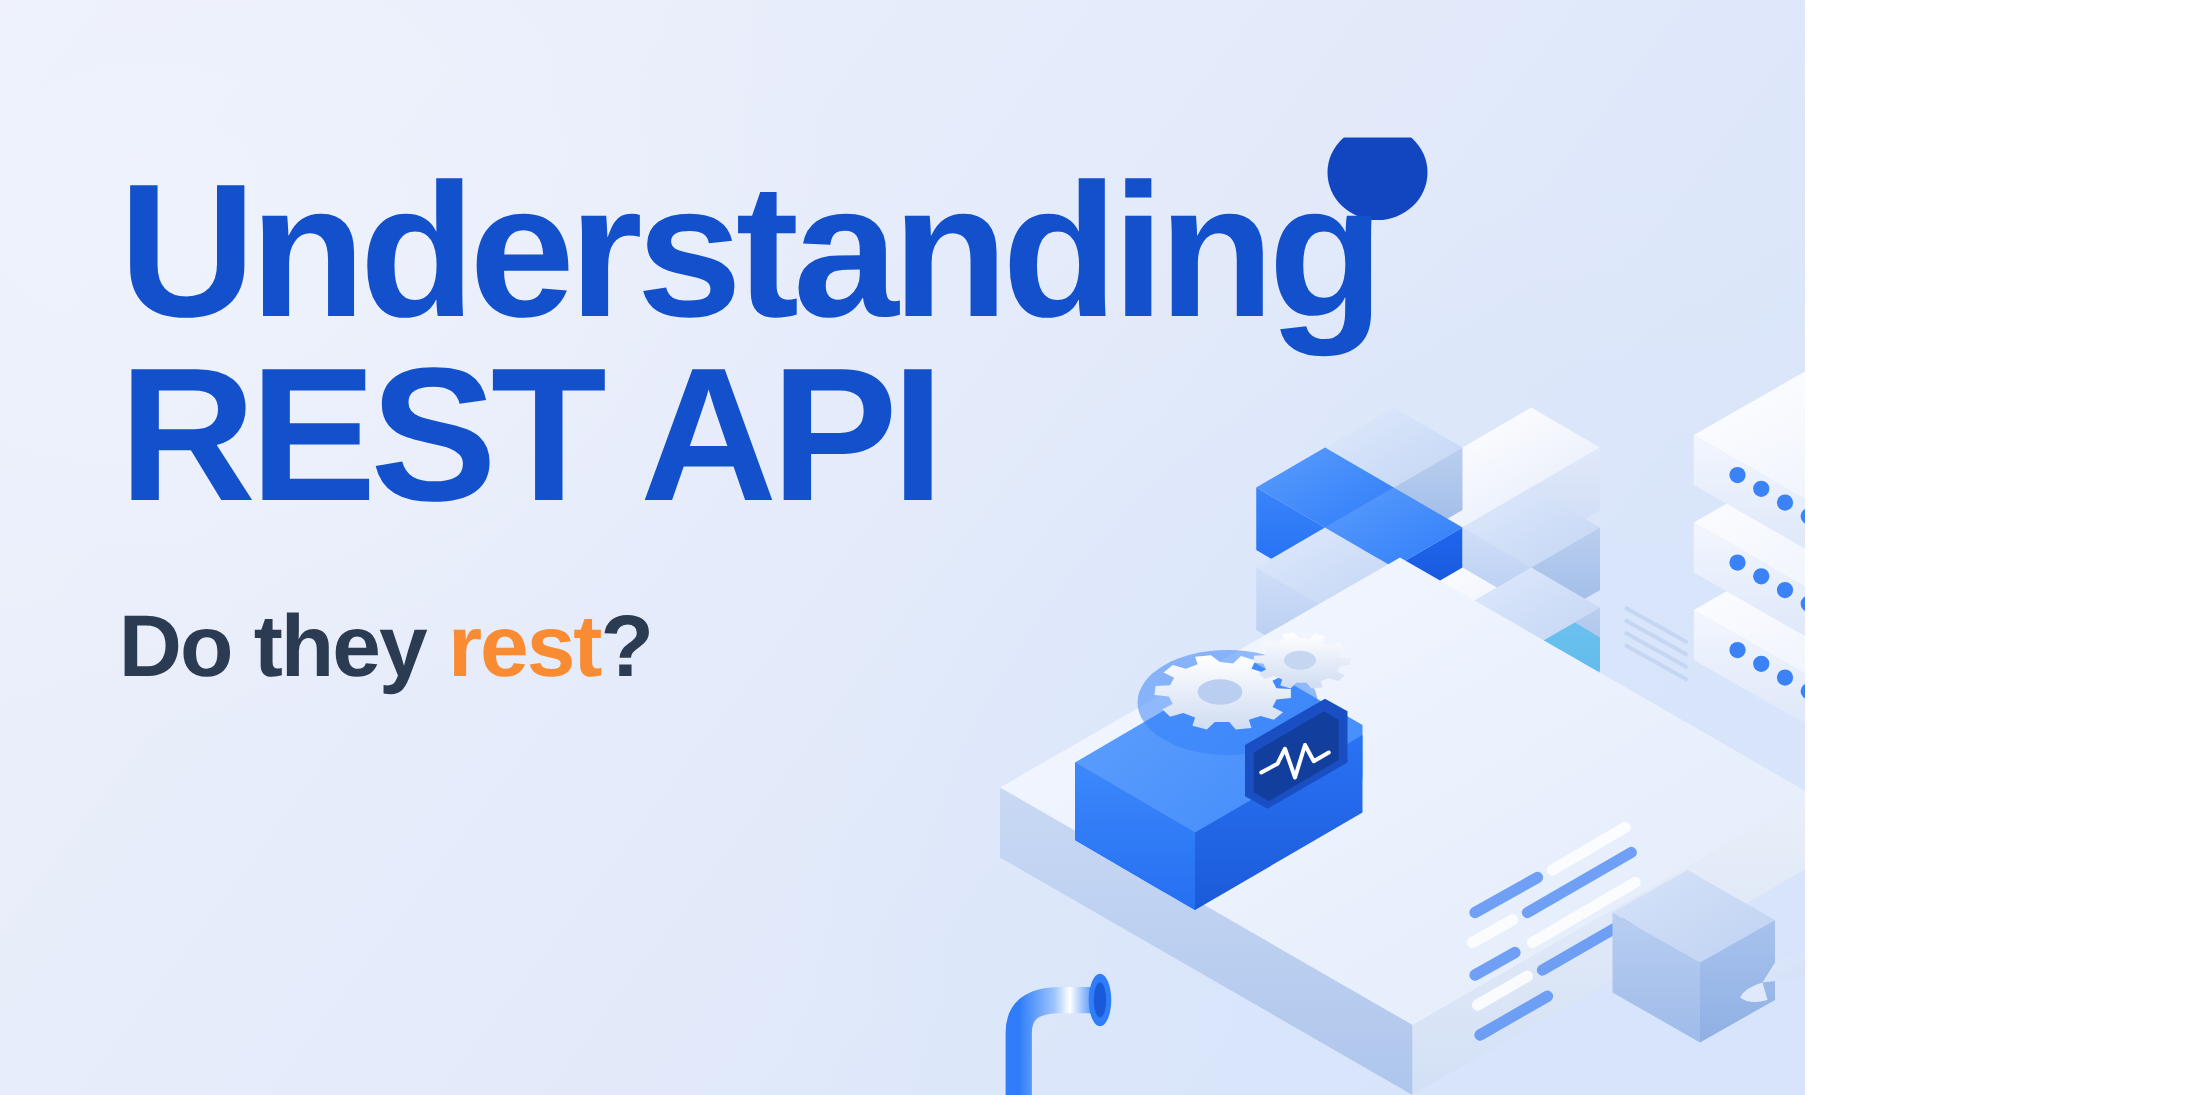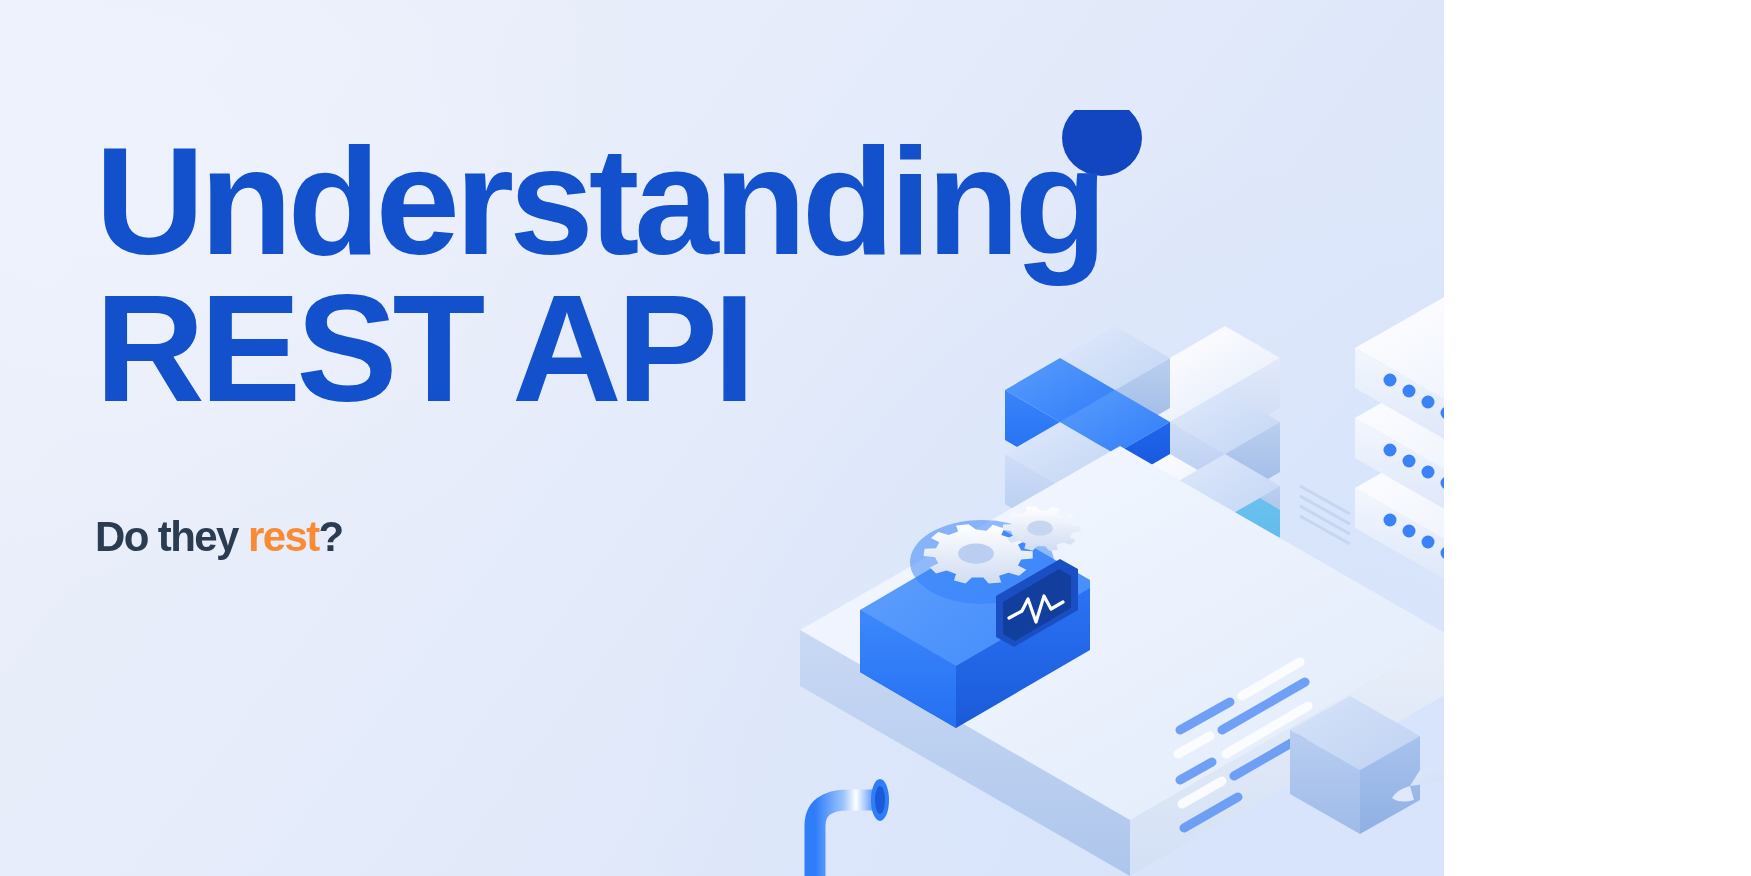--- a/index.html
+++ b/index.html
@@ -27,22 +27,22 @@
   }
   #title {
     font-size:152px;
     font-weight:800;
     line-height:0.97;
     letter-spacing:-5px;
     color:#1250CC;
     white-space:pre-line;
   }
   #subtitle {
-    margin-top:90px;
-    font-size:42px;
+    margin-top:54px;
+    font-size:70px;
     font-weight:800;
     letter-spacing:-1.6px;
     color:#2B3C52;
   }
   #subtitle .accent { color:#F98B33; }
 
   
   #illustration {
     position:absolute;
     left:760px; top:110px;

